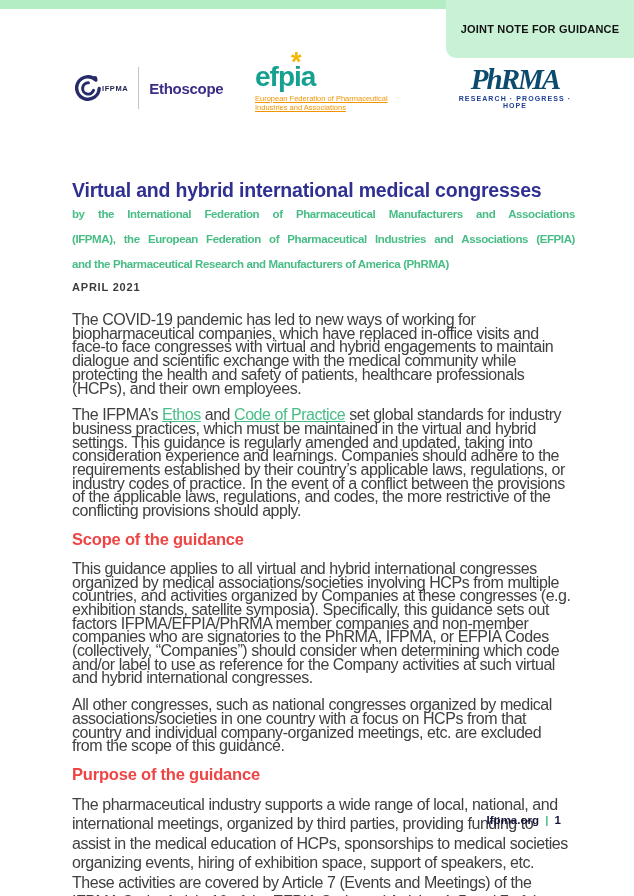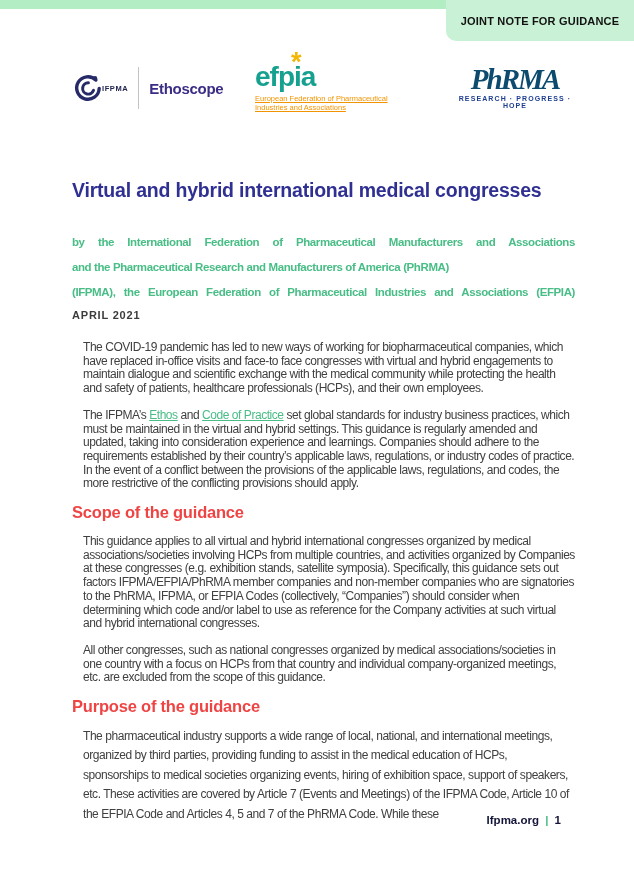--- a/index.html
+++ b/index.html
@@ -1,20 +1,20 @@
 <!DOCTYPE html>
 <html><head>
 <meta charset="utf-8">
 <style>
   * { margin:0; padding:0; box-sizing:border-box; }
   html,body { width:634px; height:896px; }
   body { position:relative; background:#ffffff; font-family:"Liberation Sans", sans-serif; overflow:hidden; }
 
   .top-strip { position:absolute; top:0; left:0; width:634px; height:9px; background:#b3edc4; }
-  .badge { position:absolute; top:0; right:0; width:188px; height:41px; background:#c9f1d5;
+  .badge { position:absolute; top:0; right:0; width:188px; height:58px; background:#c9f1d5;
            border-radius:0 0 0 10px; display:flex; align-items:center; justify-content:center; z-index:2; }
   .badge-label { font-size:11px; font-weight:bold; color:#121212; letter-spacing:0.2px; }
 
   .content { position:absolute; top:9px; left:0; width:634px; padding:0 59px 0 72px; }
 
   .logos { position:relative; height:74px; margin-top:54px; }
   .logo-ifpma { position:absolute; left:0; top:4px; display:flex; align-items:center; }
   .ifpma-mark { display:flex; flex-direction:row; align-items:center; }
   .ifpma-acronym { font-size:7.5px; font-weight:bold; color:#22254f; letter-spacing:0.6px; margin-top:1px; }
   .logo-divider { width:1px; height:42px; background:#c3c3c3; margin:0 10px; }
@@ -26,27 +26,27 @@
   .efpia-star { position:absolute; left:-3px; top:-12px; color:#f2b705; font-size:27px; font-weight:bold; line-height:1; }
   .efpia-sub { margin-top:3px; font-size:7.5px; line-height:9px; color:#f29400;text-decoration:underline; }
 
   .logo-phrma { position:absolute; left:383px; top:3px; text-align:center; }
   .phrma-word { font-family:"Liberation Serif", serif; font-size:29px; font-weight:bold; font-style:italic;
                 color:#0c4a6e; letter-spacing:-2px; line-height:27px; }
   .phrma-tag { margin-top:2px; font-size:7px; font-weight:bold; color:#1d3e91; letter-spacing:1.1px; }
 
   .doc-title { margin-top:42px; font-size:19.5px; font-weight:bold; color:#2f3092; letter-spacing:-0.2px; }
 
-  .byline { margin-top:28px; }
+  .byline { margin-top:0; }
   .byline-line { font-size:11.5px; font-weight:bold; color:#48bd86; line-height:25px; letter-spacing:-0.4px; }
   .jl { text-align:justify; text-align-last:justify; }
 
   .doc-date { margin-top:4px; font-size:11px; font-weight:bold; color:#3c3c3c; letter-spacing:0.8px; }
 
-  .para { margin-top:13px; font-size:12px; line-height:13.7px; color:#404040; letter-spacing:-0.45px;margin-left:11px; }
+  .para { margin-top:13px; font-size:16px; line-height:13.7px; color:#404040; letter-spacing:-0.45px; }
   .first { margin-top:20px; }
   .para-loose { margin-top:11px; line-height:19.4px; }
   .green-link { color:#48bd86; text-decoration:underline; cursor:pointer; }
 
   .section-heading { margin-top:12px; font-size:16.5px; font-weight:bold; color:#ef4444; letter-spacing:-0.2px; }
 
   .footer { position:absolute; top:814px; right:73px; font-size:11.5px; font-weight:bold; z-index:2; }
   .footer-site { color:#15153a; text-decoration:none; cursor:pointer; }
   .footer-sep { color:#48bd86; margin:0 3px; }
   .footer-page { color:#15153a; }
@@ -89,22 +89,22 @@
       <div class="phrma-word">PhRMA</div>
       <div class="phrma-tag">RESEARCH · PROGRESS · HOPE</div>
     </div>
 
   </div>
 
   <h1 class="doc-title">Virtual and hybrid international medical congresses</h1>
 
   <div class="byline">
     <div class="byline-line jl">by the International Federation of Pharmaceutical Manufacturers and Associations</div>
+    <div class="byline-line jl">(IFPMA), the European Federation of Pharmaceutical Industries and Associations (EFPIA)</div>
     <div class="byline-line">and the Pharmaceutical Research and Manufacturers of America (PhRMA)</div>
-    <div class="byline-line jl">(IFPMA), the European Federation of Pharmaceutical Industries and Associations (EFPIA)</div>
   </div>
 
   <div class="doc-date">APRIL 2021</div>
 
   <p class="para first">The COVID-19 pandemic has led to new ways of working for biopharmaceutical companies, which have replaced in-office visits and face-to face congresses with virtual and hybrid engagements to maintain dialogue and scientific exchange with the medical community while protecting the health and safety of patients, healthcare professionals (HCPs), and their own employees.</p>
 
   <p class="para"><span>The IFPMA’s </span><a class="green-link">Ethos</a><span> and </span><a class="green-link">Code of Practice</a><span> set global standards for industry business practices, which must be maintained in the virtual and hybrid settings. This guidance is regularly amended and updated, taking into consideration experience and learnings. Companies should adhere to the requirements established by their country’s applicable laws, regulations, or industry codes of practice. In the event of a conflict between the provisions of the applicable laws, regulations, and codes, the more restrictive of the conflicting provisions should apply.</span></p>
 
   <h2 class="section-heading">Scope of the guidance</h2>
   <p class="para">This guidance applies to all virtual and hybrid international congresses organized by medical associations/societies involving HCPs from multiple countries, and activities organized by Companies at these congresses (e.g. exhibition stands, satellite symposia). Specifically, this guidance sets out factors IFPMA/EFPIA/PhRMA member companies and non-member companies who are signatories to the PhRMA, IFPMA, or EFPIA Codes (collectively, “Companies”) should consider when determining which code and/or label to use as reference for the Company activities at such virtual and hybrid international congresses.</p>

